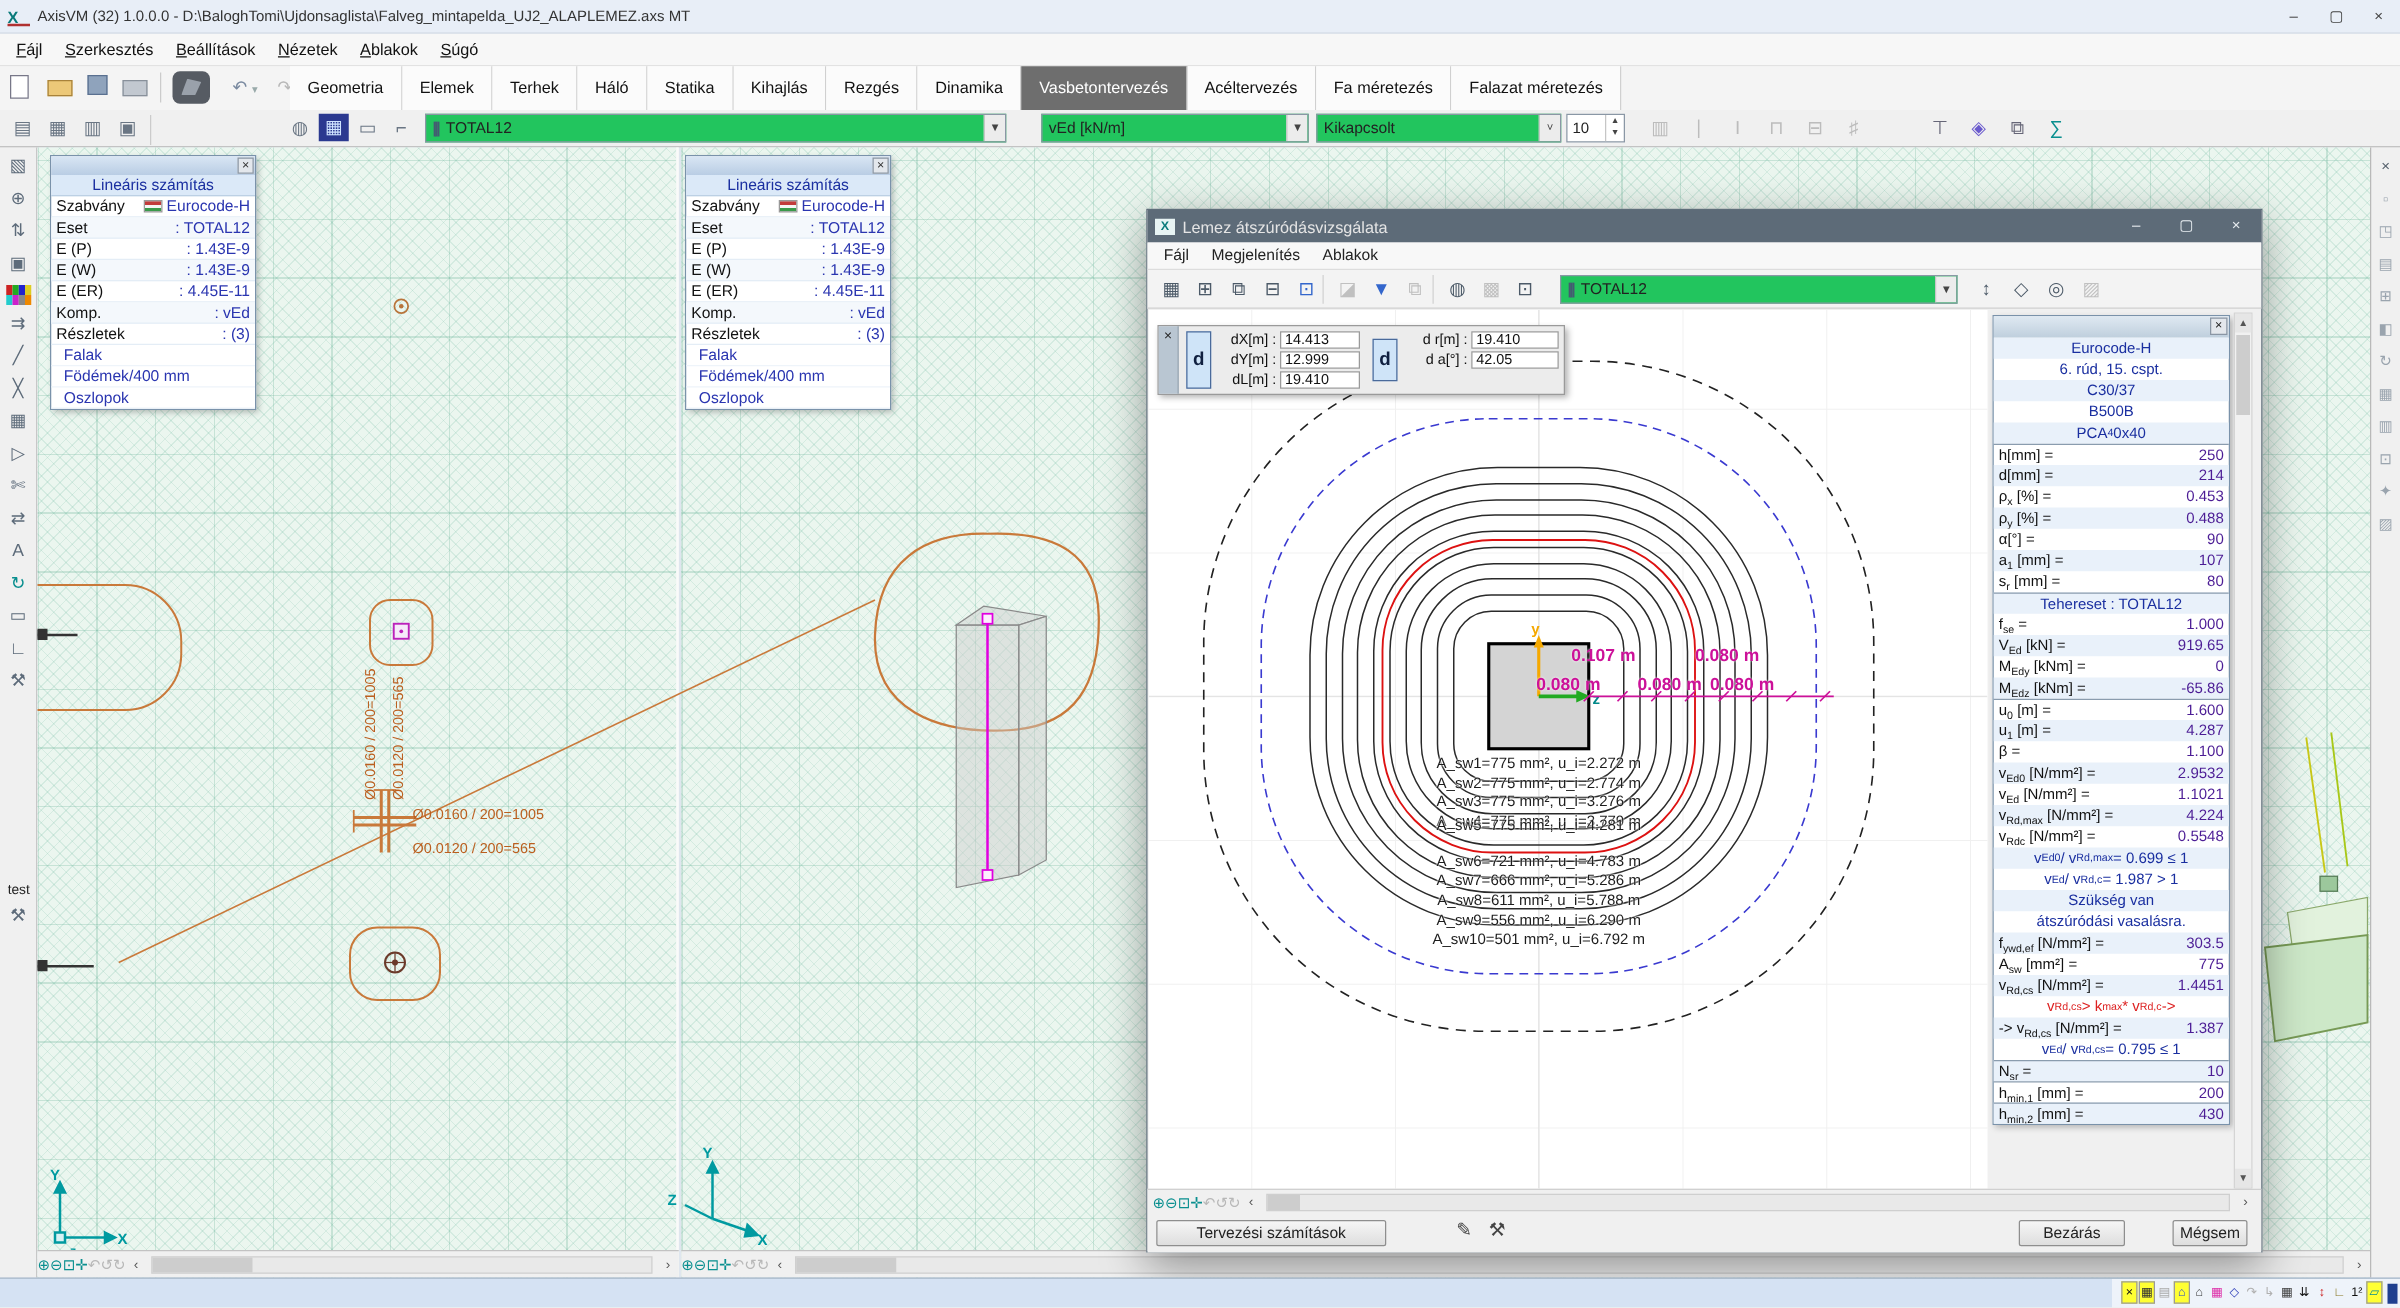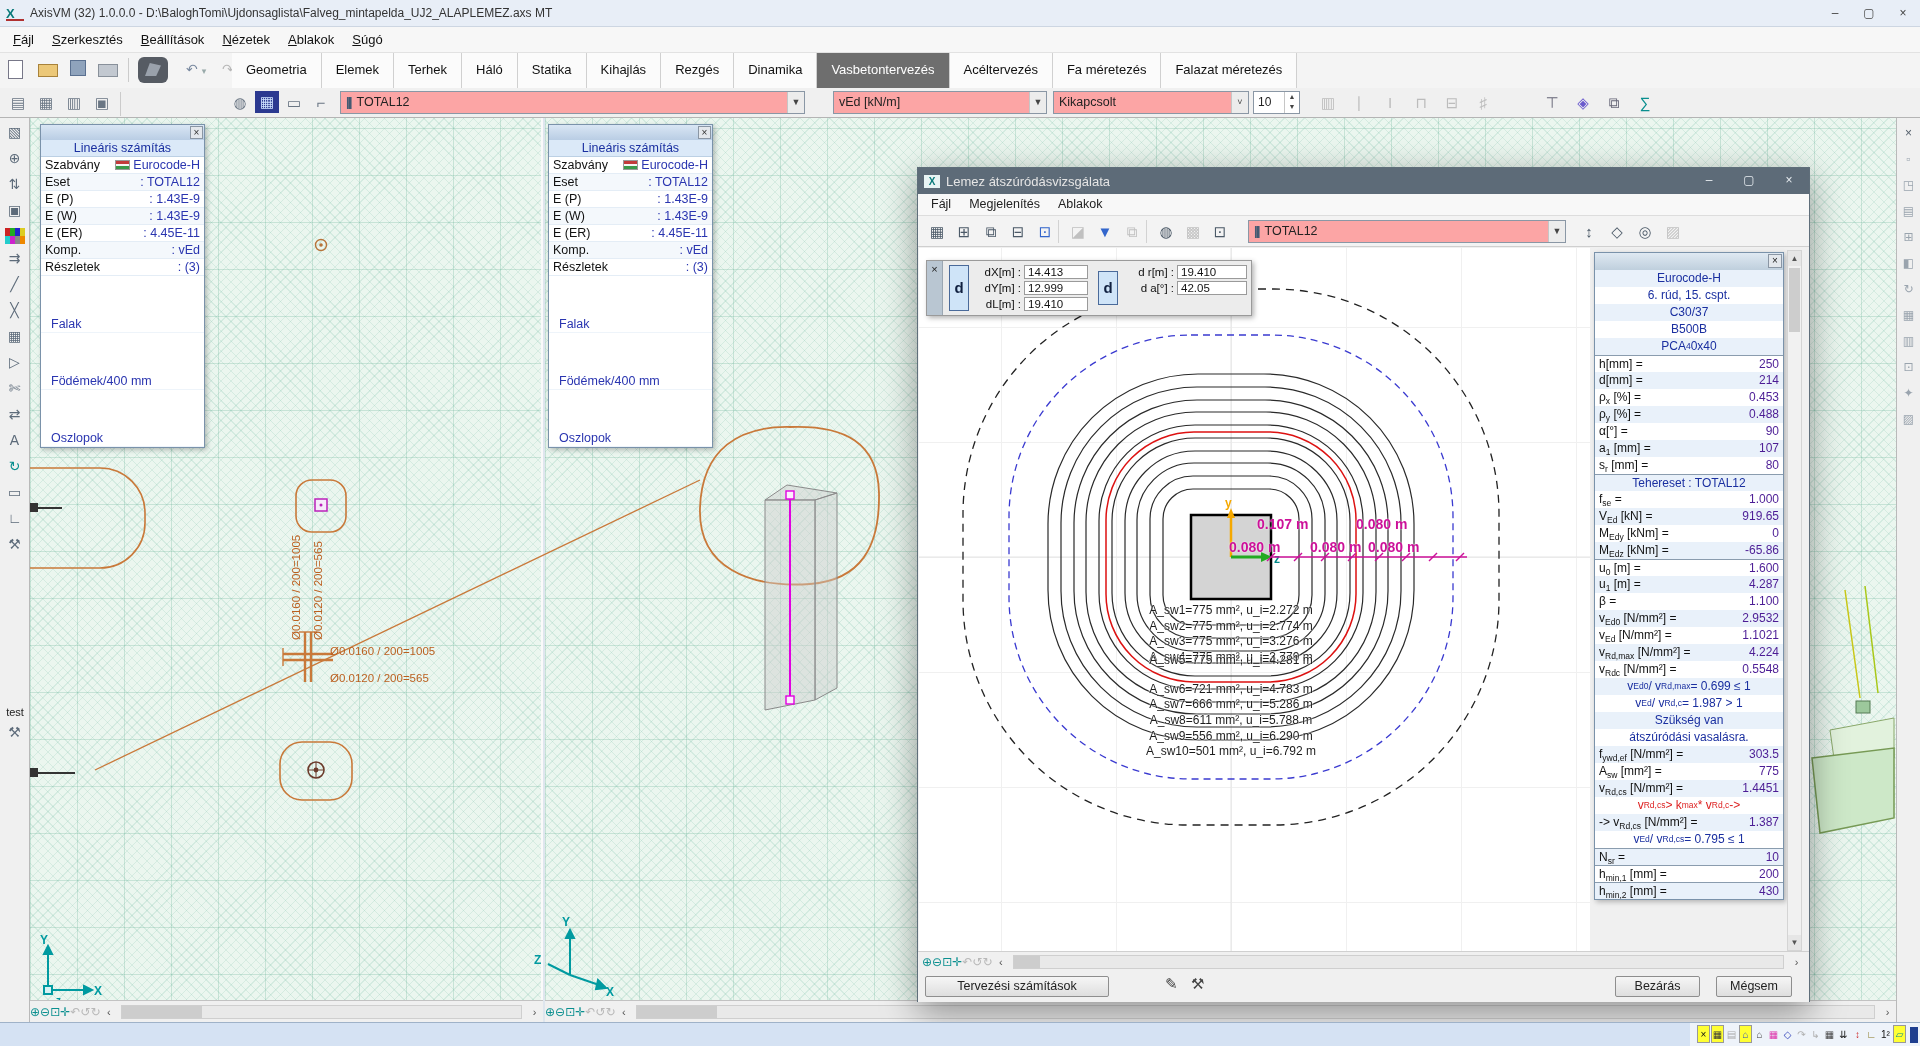--- a/index.html
+++ b/index.html
@@ -31,21 +31,21 @@
   .undoredo { position:absolute; top:8px; font-size:14px; color:#7a8aa0; }
   .dd-arrow { font-size:9px; color:#9aa; }
   #tabstrip { position:absolute; left:232px; top:0; height:35px; display:flex; }
   .tab { padding:0 14px; line-height:34px; font-size:13px; color:#111; background:#fbfbfb; border-right:1px solid #d0d0d0; white-space:nowrap; }
   .tab.active { background:#6e6e6e; color:#fff; }
 
   
   #row2 { position:absolute; left:0; top:88px; width:1920px; height:30px; background:#f0f0f0; border-bottom:1px solid #b4b4b4; }
   .tico { position:absolute; top:3px; width:24px; height:24px; text-align:center; line-height:24px; font-size:15px; color:#6a7684; }
   .tico.dis { color:#bcbcbc; }
-  .combo { position:absolute; top:3px; height:23px; background:#fca5a5; border:1px solid #8a97a5; font-size:12.5px; line-height:21px; padding-left:5px; white-space:nowrap; overflow:hidden; }
+  .combo { position:absolute; top:3px; height:23px; background:#22c55e; border:1px solid #8a97a5; font-size:12.5px; line-height:21px; padding-left:5px; white-space:nowrap; overflow:hidden; }
   .combo .carr { position:absolute; right:0; top:0; width:17px; height:21px; background:#ececec; border-left:1px solid #c6c6c6; text-align:center; font-size:9px; line-height:21px; color:#444; }
   .combo .pfx { color:#445a72; font-weight:bold; letter-spacing:-2px; margin-right:6px; }
   #spinner { position:absolute; top:3px; height:23px; background:#fff; border:1px solid #8a97a5; }
   #spinner .sval { display:inline-block; width:28px; padding-left:4px; line-height:21px; }
   #spinner .sarr { position:absolute; right:0; top:0; width:15px; height:21px; border-left:1px solid #c6c6c6; font-size:7px; color:#444; text-align:center; line-height:10px; }
 
   
   #left-toolbar { position:absolute; left:0; top:118px; width:30px; height:904px; background:#f0f0f0; border-right:1px solid #b9b9b9; }
   .lico { width:26px; height:24px; margin:2px auto 0; text-align:center; line-height:24px; font-size:14px; color:#5d6b7a; }
   .lico.teal { color:#0a8f8f; }
@@ -78,21 +78,21 @@
   .ip-titlebar { height:15px; background:linear-gradient(#d9e6f4,#b9cde4); position:relative; }
   .ip-close { position:absolute; right:1px; top:1px; width:13px; height:13px; background:#e3e7ec; border:1px solid #8a96a4; line-height:11px; text-align:center; font-size:10px; color:#333; }
   .ip-header { height:17px; background:#dbe9f8; color:#1a2fa0; text-align:center; line-height:17px; border-bottom:1px solid #bcd0e4; }
   .ip-row { height:17px; line-height:17px; display:flex; padding:0 4px; border-bottom:1px solid #e4edf6; }
   .ip-row.alt { background:#f4f8fc; }
   .ip-row .lbl { color:#111; }
   .ip-row .val { color:#2a35b0; margin-left:auto; white-space:nowrap; }
   .ip-row .val.withflag { margin-left:auto; display:flex; align-items:center; }
   .flag { display:inline-block; width:15px; height:10px; margin-right:3px; border:1px solid #999;
     background:linear-gradient(#c23b3b 0 33%,#f5f5f5 33% 66%,#3a9a4a 66% 100%); }
-  .ip-link { height:17px; line-height:17px; color:#2a35b0; padding-left:10px; border-bottom:1px solid #eef4fa;margin-top:40px; }
+  .ip-link { height:17px; line-height:17px; color:#2a35b0; padding-left:10px; border-bottom:1px solid #eef4fa; }
 
   
   #statusbar { position:absolute; left:0; top:1022px; width:1920px; height:24px; background:linear-gradient(90deg,#d5e2f3 0 1690px,#eef3fa 1690px); border-top:1px solid #9fb2c8; z-index:30; }
   #status-icons { position:absolute; right:14px; top:2px; display:flex; }
   .sico { width:13px; height:18px; margin-left:1px; text-align:center; line-height:18px; font-size:10px; border:1px solid transparent; overflow:hidden; }
   .sico.hl { background:#ffff33; border-color:#999; }
   #status-corner { position:absolute; right:2px; top:4px; width:8px; height:16px; background:#1f3f8f; }
 
   
   #dialog { position:absolute; left:917px; top:167px; width:893px; height:835px; background:#f0f0f0; border:1px solid #5f6e7a; box-shadow:0 10px 34px rgba(0,0,0,.4); z-index:10; }
@@ -737,21 +737,21 @@
     <div class="sb-track">
         <div class="sb-thumb" style="width:26px"></div>
       </div>
     <span class="zi nav">›</span>
   </div>
 
   <div id="dlg-footer">
     <div class="btn" style="left:7px;width:184px">Tervezési számítások</div>
     <span id="dlg-footer-icons"><span class="fico2" style="left: 247px;">✎</span><span class="fico2" style="left: 273px;">⚒</span></span>
     <div class="btn" style="left:697px;width:85px">Bezárás</div>
-    <div class="btn" style="left:798px;width:76px">Mégsem</div>
+    <div class="btn" style="left:820px;width:60px">Mégsem</div>
   </div>
 </div>
 
 <div id="statusbar">
   <div id="status-icons">
       <div class="sico hl" style="color: rgb(17, 17, 17);">×</div>
       <div class="sico hl" style="color: rgb(51, 51, 51);">▦</div>
       <div class="sico" style="color: rgb(170, 170, 170);">▤</div>
       <div class="sico hl" style="color: rgb(34, 68, 204);">⌂</div>
       <div class="sico" style="color: rgb(51, 51, 51);">⌂</div>

